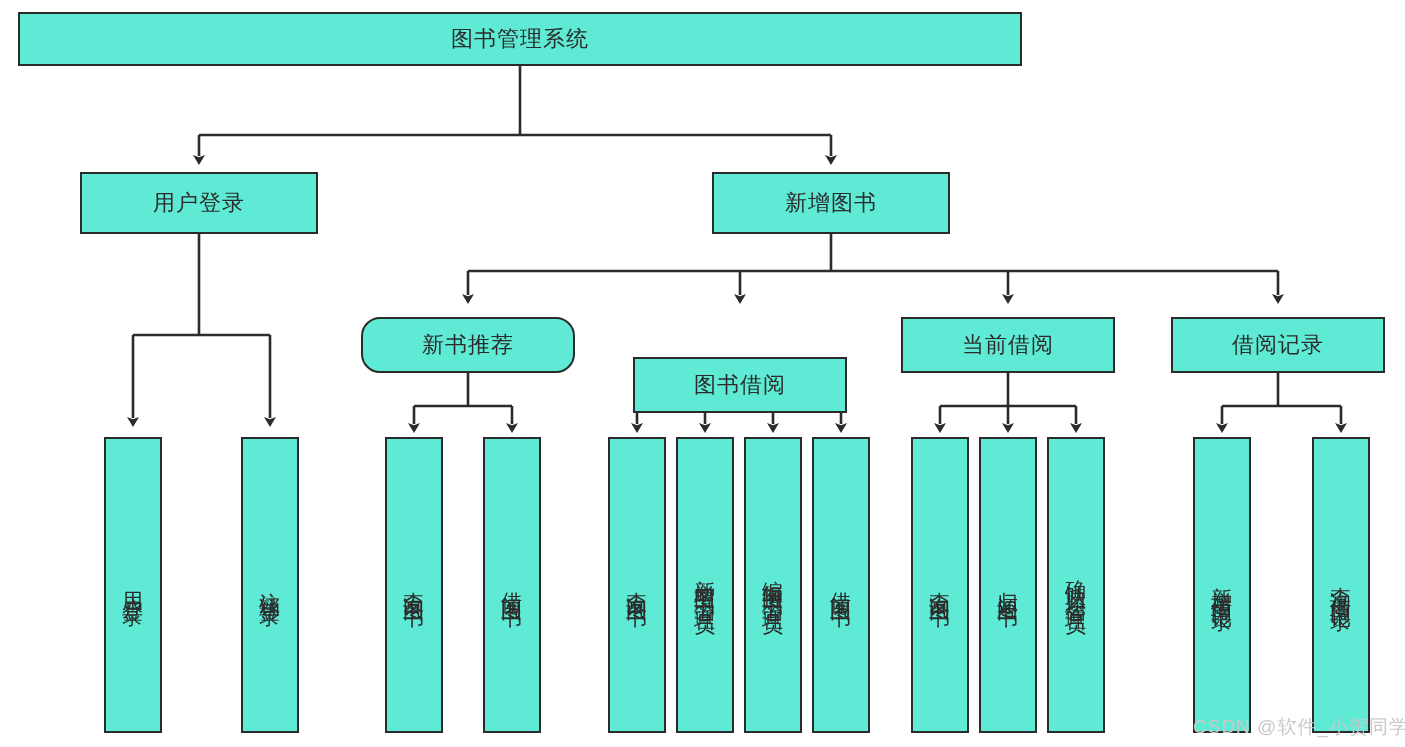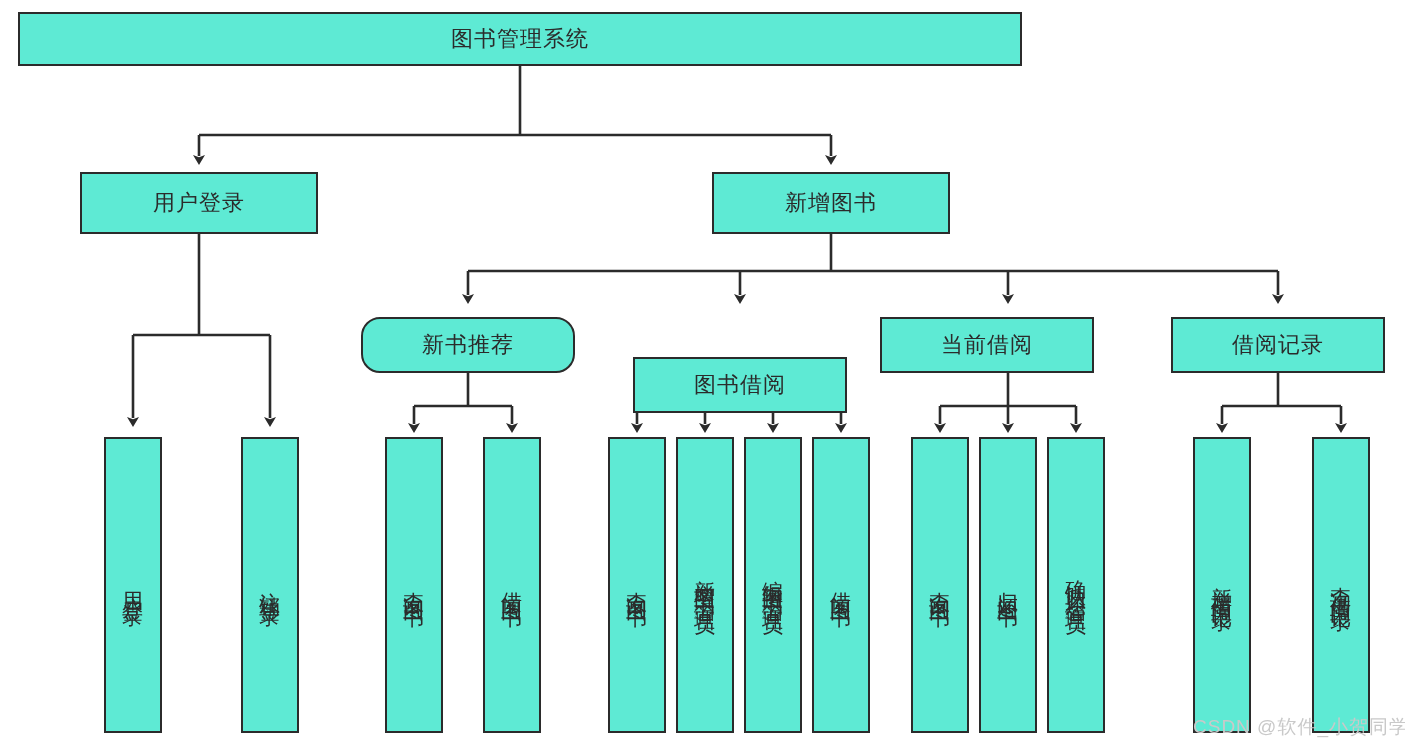--- a/index.html
+++ b/index.html
@@ -137,21 +137,21 @@
   </div>
 
   <div class="node horiz" style="left:361px; top:317px; width:214px; height:56px;border-radius:19px;">
     <span>新书推荐</span>
   </div>
 
   <div class="node horiz" style="left:633px; top:317px; width:214px; height:56px;margin-top:40px;">
     <span>图书借阅</span>
   </div>
 
-  <div class="node horiz" style="left:880px; top:317px; width:214px; height:56px;">
+  <div class="node horiz" style="left:901px; top:317px; width:214px; height:56px;">
     <span>当前借阅</span>
   </div>
 
   <div class="node horiz" style="left:1171px; top:317px; width:214px; height:56px;">
     <span>借阅记录</span>
   </div>
 
   <div class="node vert" style="left:104px; top:437px; width:58px; height:296px;">
     <span class="vlabel">用户登录</span>
   </div>

